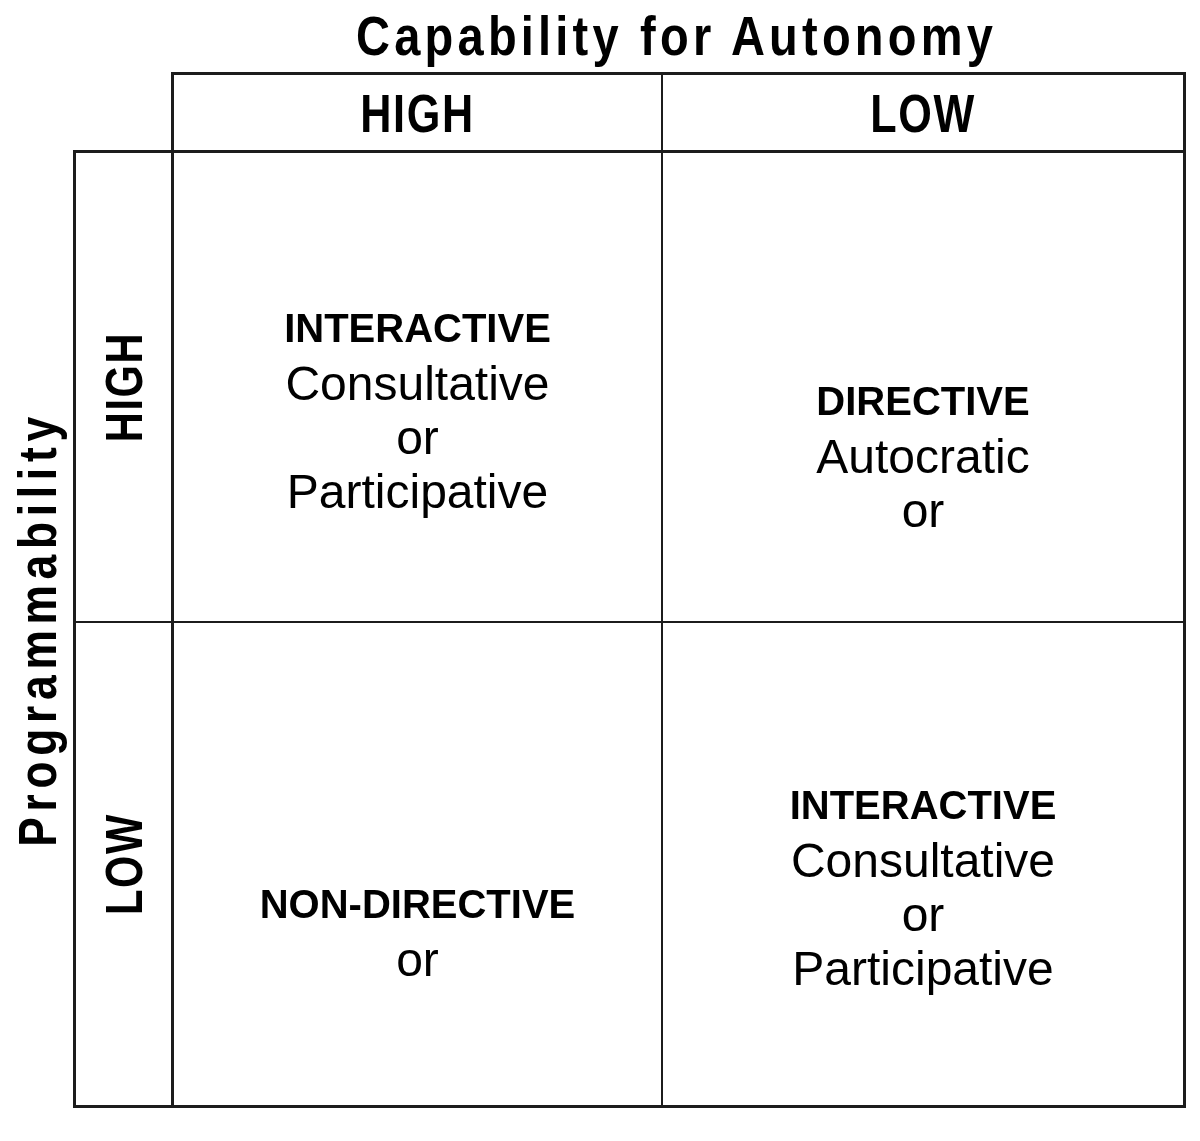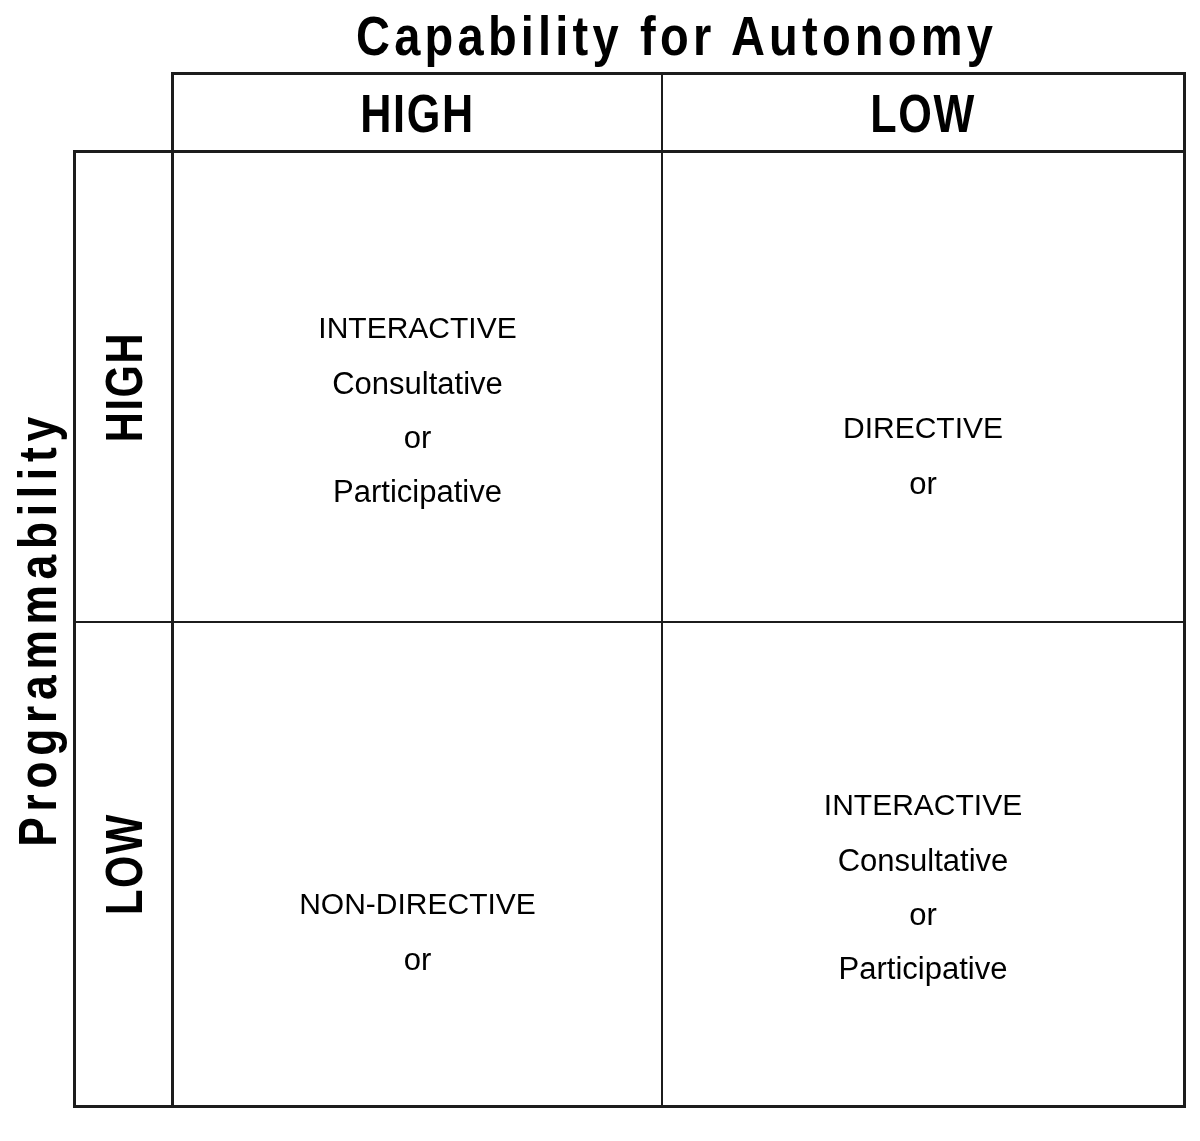--- a/index.html
+++ b/index.html
@@ -62,29 +62,29 @@
     letter-spacing: 2px;
     white-space: nowrap;
     display: inline-block;
     transform: rotate(-90deg) scaleX(0.80);
   }
   
   .quad {
     flex-direction: column;
   }
   .quad .q-title {
-    font-weight: normal;
-    font-size: 30px;
+    font-weight: bold;
+    font-size: 40px;
     line-height: 58px;
     white-space: nowrap;
     margin-top: 43px;
   }
   .quad .q-line {
     font-weight: normal;
-    font-size: 31px;
+    font-size: 48px;
     line-height: 54px;
     white-space: nowrap;
   }
 </style>
 </head>
 <body>
 
 <div class="canvas">
 
   <div class="cell x-title" style="left:171px; top:0; width:1012px; height:70px;">
@@ -120,20 +120,21 @@
 
   <div class="cell quad" style="left:174px; top:153px; width:487px; height:468px;">
     <div class="q-title">INTERACTIVE</div>
     <div class="q-line">Consultative</div>
     <div class="q-line">or</div>
     <div class="q-line">Participative</div>
   </div>
 
   <div class="cell quad" style="left:663px; top:153px; width:520px; height:560px;">
     <div class="q-title">DIRECTIVE</div>
+    <div class="q-line">Autocratic</div>
     <div class="q-line">or</div>
   </div>
 
   <div class="cell quad" style="left:174px; top:623px; width:487px; height:572px;">
     <div class="q-title">NON-DIRECTIVE</div>
     <div class="q-line">or</div>
   </div>
 
   <div class="cell quad" style="left:663px; top:623px; width:520px; height:482px;">
     <div class="q-title">INTERACTIVE</div>

